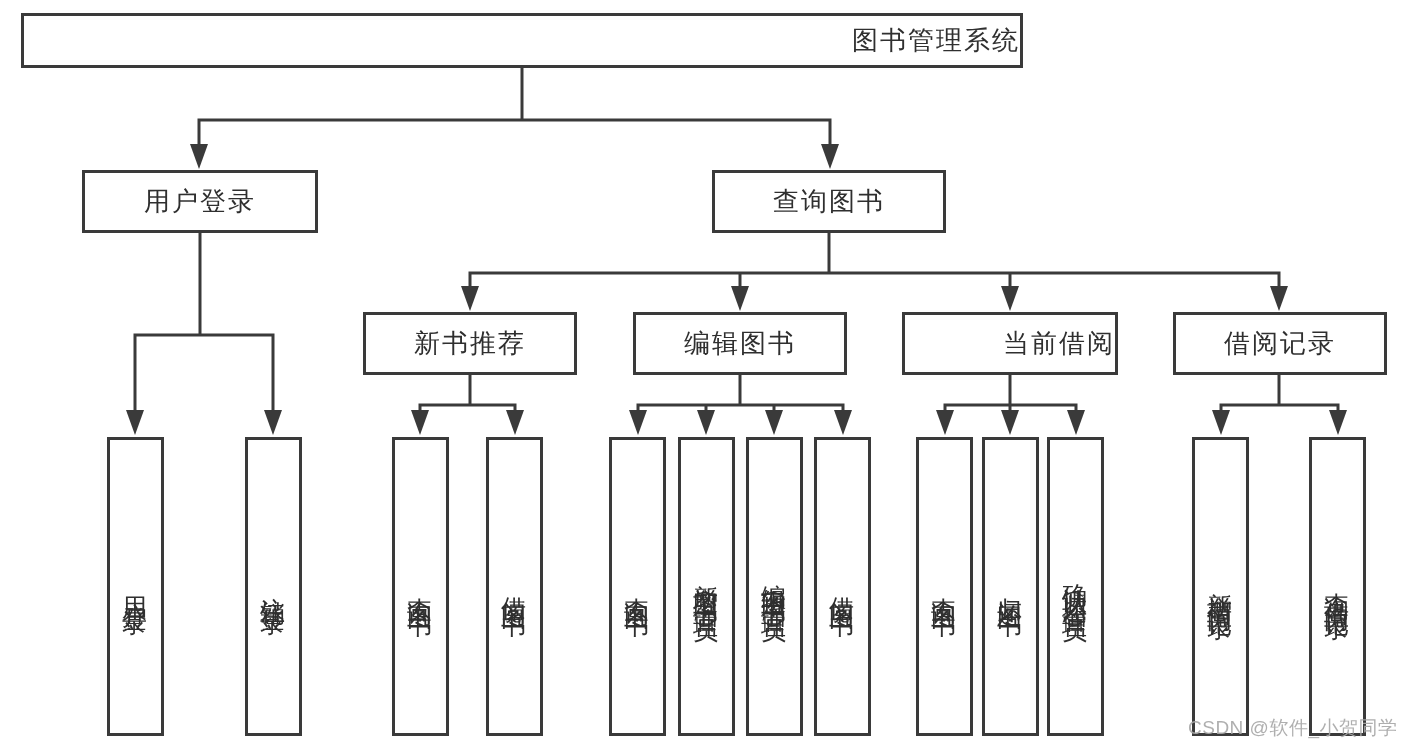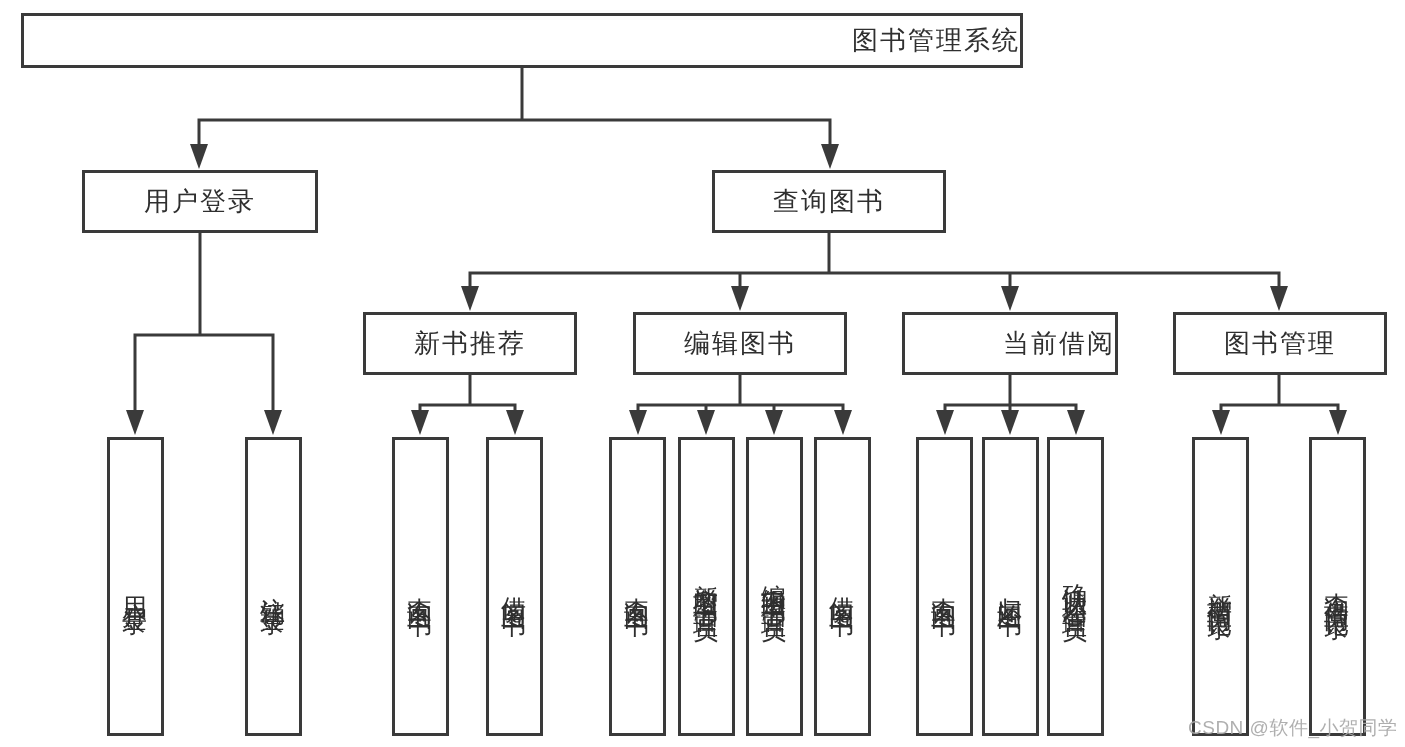--- a/index.html
+++ b/index.html
@@ -126,21 +126,21 @@
   <div class="box" style="left:363px; top:312px; width:214px; height:63px;text-align:center;">
     <span class="hlabel">新书推荐</span>
   </div>
   <div class="box" style="left:633px; top:312px; width:214px; height:63px;">
     <span class="hlabel">编辑图书</span>
   </div>
   <div class="box" style="left:902px; top:312px; width:216px; height:63px;justify-content:flex-end;">
     <span class="hlabel">当前借阅</span>
   </div>
   <div class="box" style="left:1173px; top:312px; width:214px; height:63px;">
-    <span class="hlabel">图书管理</span>
+    <span class="hlabel">借阅记录</span>
   </div>
 
   <div class="box leafbox" style="left:107px;">
     <span class="vlabel">用户登录</span>
   </div>
   <div class="box leafbox" style="left:245px;">
     <span class="vlabel">注销登录</span>
   </div>
 
   <div class="box leafbox" style="left:392px;">

